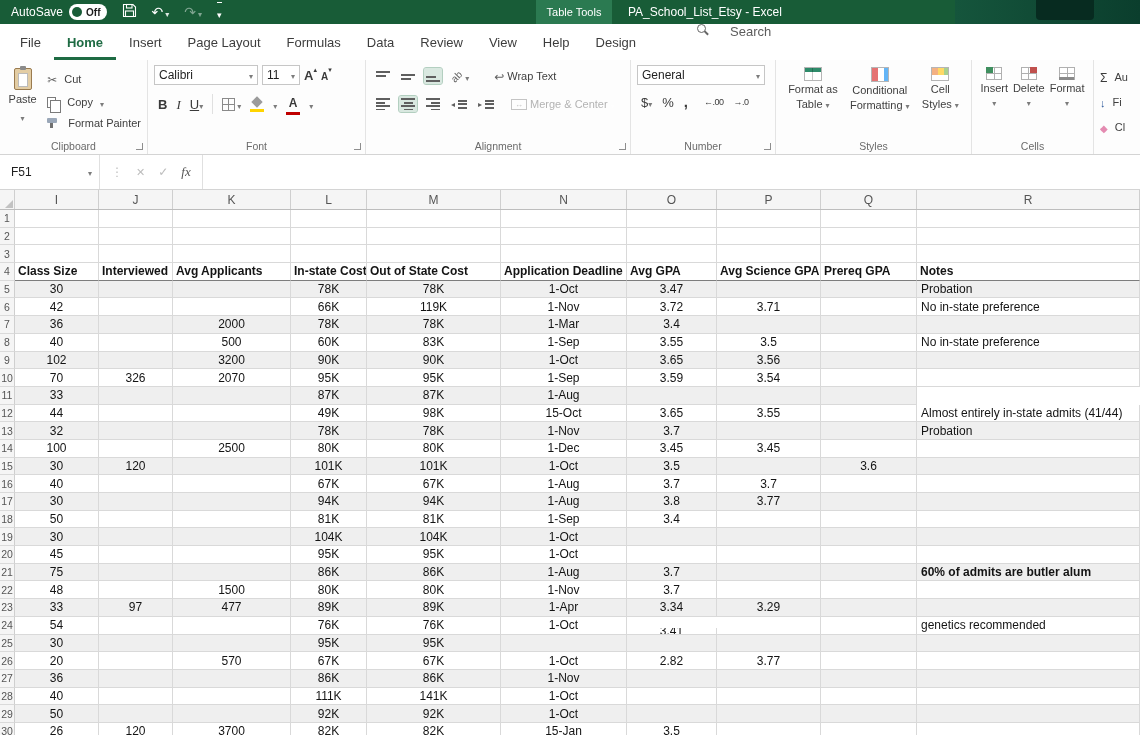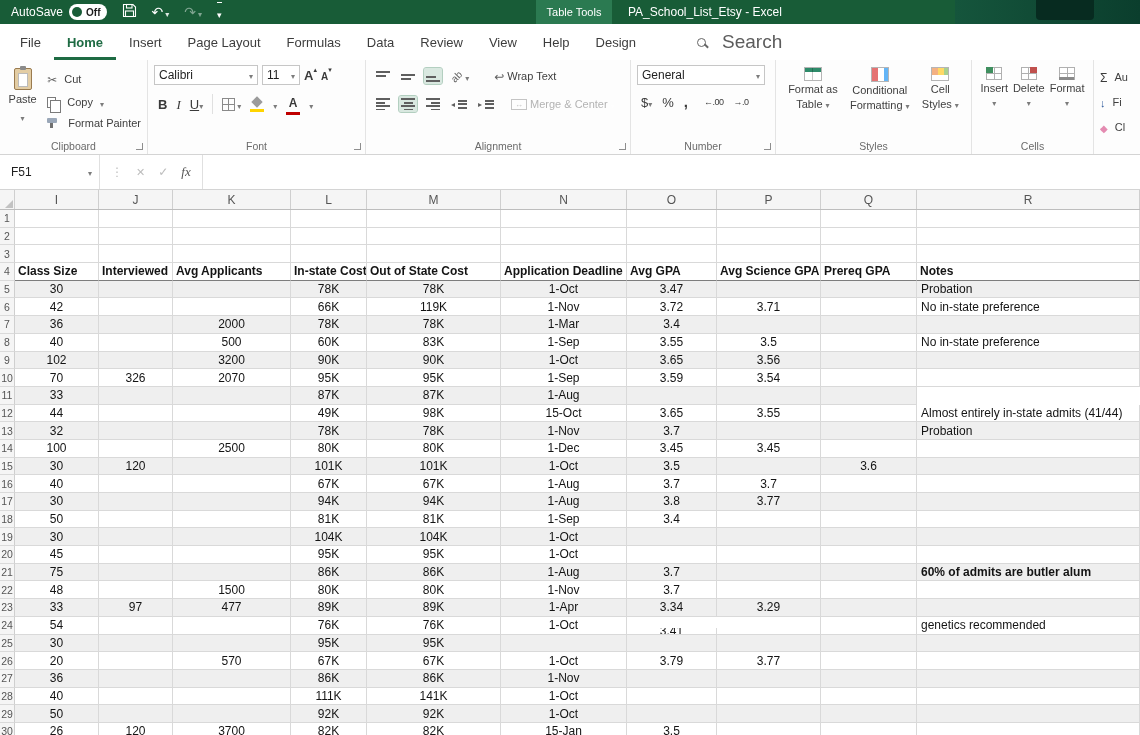--- a/index.html
+++ b/index.html
@@ -24,21 +24,21 @@
   .cv.dim::before{color:rgba(255,255,255,.45)}
   .ic-qat-custom{border-top:1.5px solid #fff;padding-top:1px}
   .ic-qat-custom::before{content:"▾";font-size:9px;color:#fff}
   .ctx-tab{position:absolute;left:536px;top:0;width:76px;height:24px;background:#2b7a51;display:flex;align-items:center;justify-content:center;font-size:11px;color:#fff;z-index:2}
   .win-title{position:absolute;left:628px;top:0;height:24px;display:flex;align-items:center;font-size:12px;color:#fff;z-index:2;white-space:nowrap}
 
   
   .tabrow{height:36px;display:flex;align-items:stretch;background:#fff;padding-left:7px}
   .tab{display:flex;align-items:center;padding:12px 13px;font-size:13px;color:#3d3d3d}
   .tab.active{color:#1e6b43;font-weight:700;box-shadow:inset 0 -3px 0 #1e6b43}
-  .searchbox{display:flex;align-items:center;gap:16px;margin-left:48px;color:#5c5c5c;font-size:19px}
+  .searchbox{display:flex;align-items:flex-start;gap:24px;margin-left:48px;color:#5c5c5c;font-size:13px}
   .ic-search{width:9px;height:9px;border:1.5px solid #666;border-radius:50%;position:relative;display:inline-block}
   .ic-search::after{content:"";position:absolute;width:5px;height:1.5px;background:#666;transform:rotate(45deg);right:-4px;bottom:-1px}
 
   
   .ribbon{position:relative;height:95px;background:#fdfdfd;border-bottom:1px solid #d4d4d4;display:flex;overflow:hidden}
   .group{position:relative;height:100%;border-right:1px solid #e4e4e4;padding:5px 6px 18px;flex:none}
   .glabel{position:absolute;bottom:2px;left:0;right:0;text-align:center;font-size:10.5px;color:#6b6b6b}
   .launcher{position:absolute;bottom:4px;right:4px;width:7px;height:7px;border-right:1.5px solid #8e8e8e;border-bottom:1.5px solid #8e8e8e}
   .g-clip{width:148px;display:flex}
   .g-font{width:218px}
@@ -760,21 +760,21 @@
         <div class="cell leftal" style="width: 223px;"></div>
       </div>
       <div class="row">
         <div class="rownum">26</div>
         <div class="cell" style="width: 84px;">20</div>
         <div class="cell" style="width: 74px;"></div>
         <div class="cell" style="width: 118px;">570</div>
         <div class="cell" style="width: 76px;">67K</div>
         <div class="cell" style="width: 134px;">67K</div>
         <div class="cell" style="width: 126px;">1-Oct</div>
-        <div class="cell" style="width: 90px;">3.79</div>
+        <div class="cell" style="width: 90px;">2.82</div>
         <div class="cell" style="width: 104px;">3.77</div>
         <div class="cell" style="width: 96px;"></div>
         <div class="cell leftal" style="width: 223px;"></div>
       </div>
       <div class="row band">
         <div class="rownum">27</div>
         <div class="cell" style="width: 84px;">36</div>
         <div class="cell" style="width: 74px;"></div>
         <div class="cell" style="width: 118px;"></div>
         <div class="cell" style="width: 76px;">86K</div>

